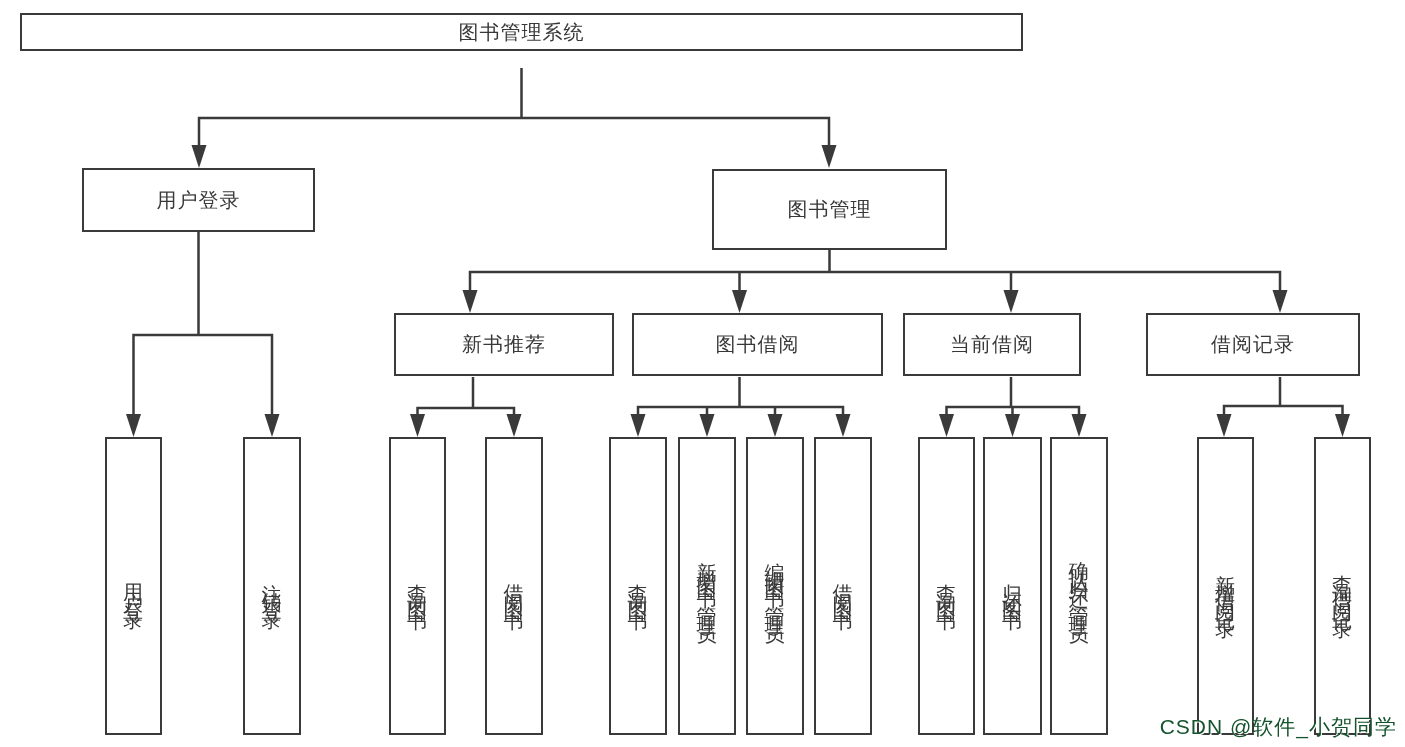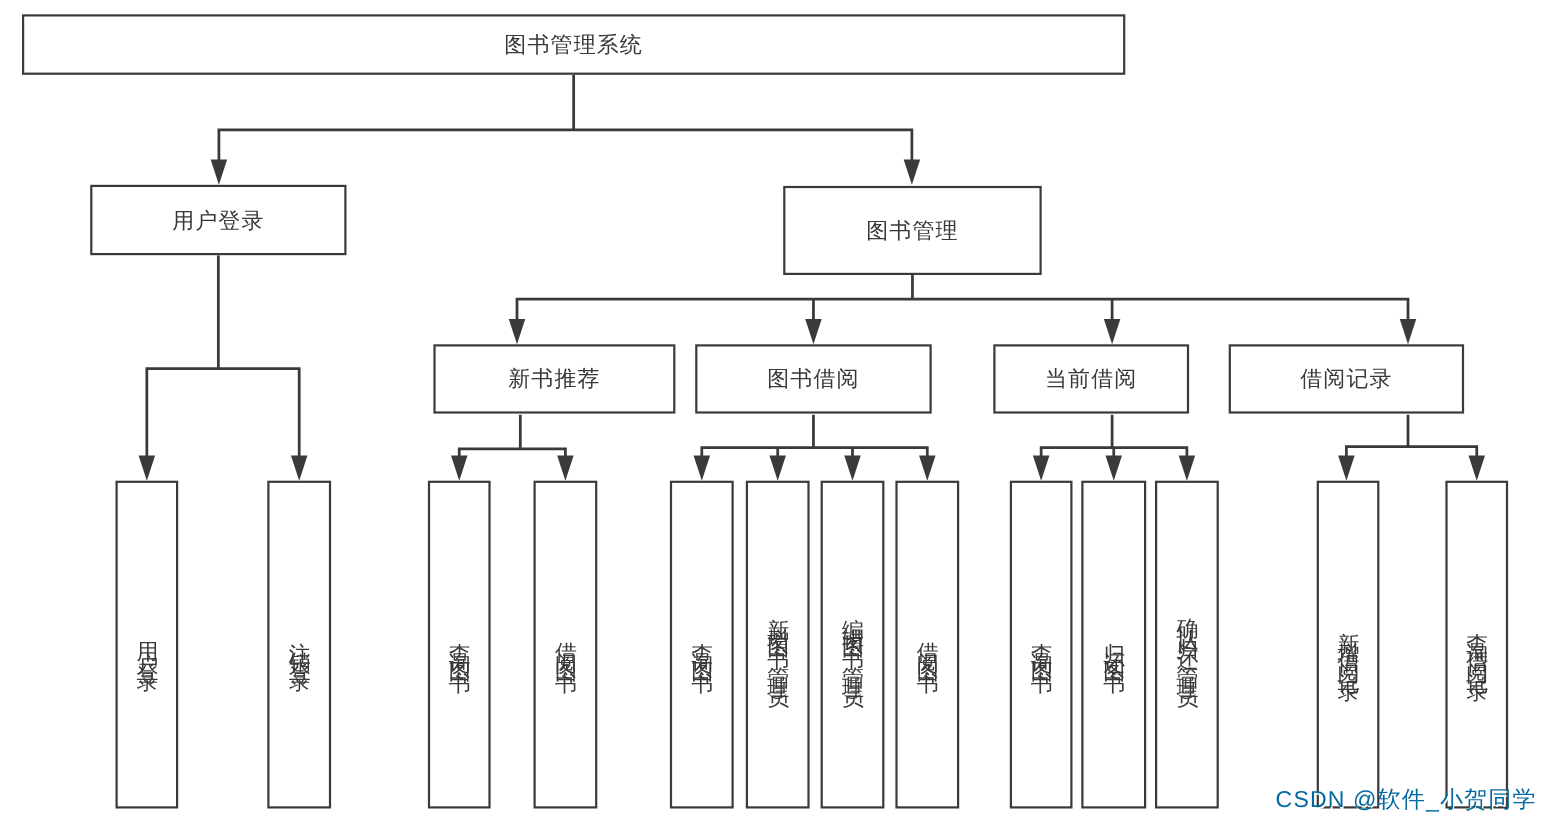--- a/index.html
+++ b/index.html
@@ -44,21 +44,21 @@
     font-size: 20px;
     letter-spacing: 9px;
     line-height: 1;
     max-height: 288px;
   }
   .watermark {
     position: absolute;
     right: 8px;
     bottom: 6px;
     font-size: 21px;
-    color: #0369a1;
+    color: #14532d;
     letter-spacing: 1px;
     text-shadow: 1px 1px 0 #ffffff;
     white-space: nowrap;
   }
 </style>
 </head>
 <body>
 
 <div class="canvas">
 
@@ -95,41 +95,41 @@
       <polygon points="767.5,414 782.5,414 775,437"></polygon>
       <polygon points="835.5,414 850.5,414 843,437"></polygon>
       <polygon points="939,414 954,414 946.5,437"></polygon>
       <polygon points="1005,414 1020,414 1012.5,437"></polygon>
       <polygon points="1071.5,414 1086.5,414 1079,437"></polygon>
       <polygon points="1216.5,414 1231.5,414 1224,437"></polygon>
       <polygon points="1335,414 1350,414 1342.5,437"></polygon>
     </g>
   </svg>
 
-  <div class="node hnode" style="left:20px; top:13px; width:1003px; height:55px;">
+  <div class="node hnode" style="left:20px; top:13px; width:1003px; height:38px;">
     <span>图书管理系统</span>
   </div>
 
   <div class="node hnode" style="left:82px; top:168px; width:233px; height:64px;">
     <span>用户登录</span>
   </div>
   <div class="node hnode" style="left:712px; top:169px; width:235px; height:81px;">
     <span>图书管理</span>
   </div>
 
   <div class="node hnode" style="left:363px; top:313px; width:220px; height:63px;margin-left:31px;">
     <span>新书推荐</span>
   </div>
-  <div class="node hnode" style="left:632px; top:313px; width:215px; height:63px;">
+  <div class="node hnode" style="left:632px; top:313px; width:251px; height:63px;">
     <span>图书借阅</span>
   </div>
   <div class="node hnode" style="left:903px; top:313px; width:178px; height:63px;">
     <span>当前借阅</span>
   </div>
-  <div class="node hnode" style="left:1117px; top:313px; width:214px; height:63px;">
+  <div class="node hnode" style="left:1146px; top:313px; width:214px; height:63px;">
     <span>借阅记录</span>
   </div>
 
   <div class="node leaf" style="left:105px; top:437px; width:57px; height:298px;">
     <span>用户登录</span>
   </div>
   <div class="node leaf" style="left:243px; top:437px; width:58px; height:298px;">
     <span>注销登录</span>
   </div>
 

